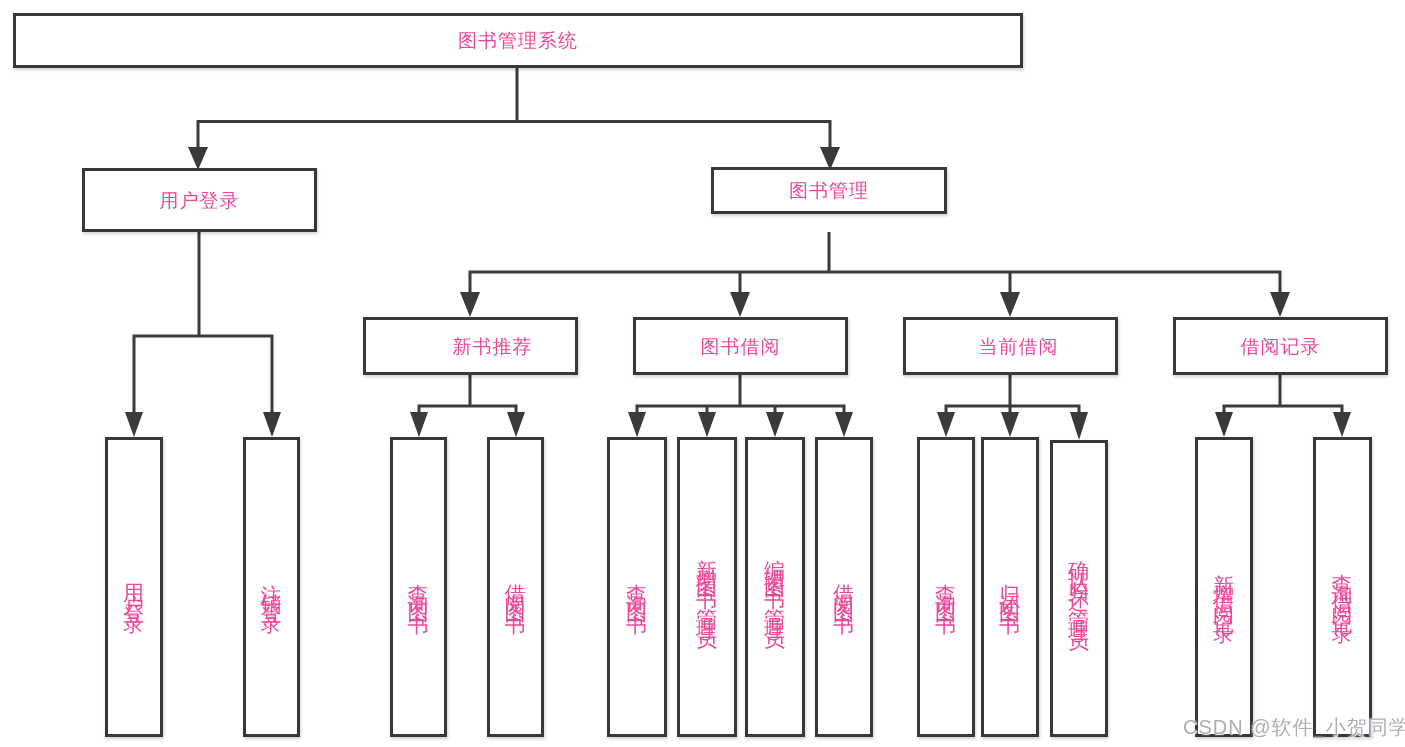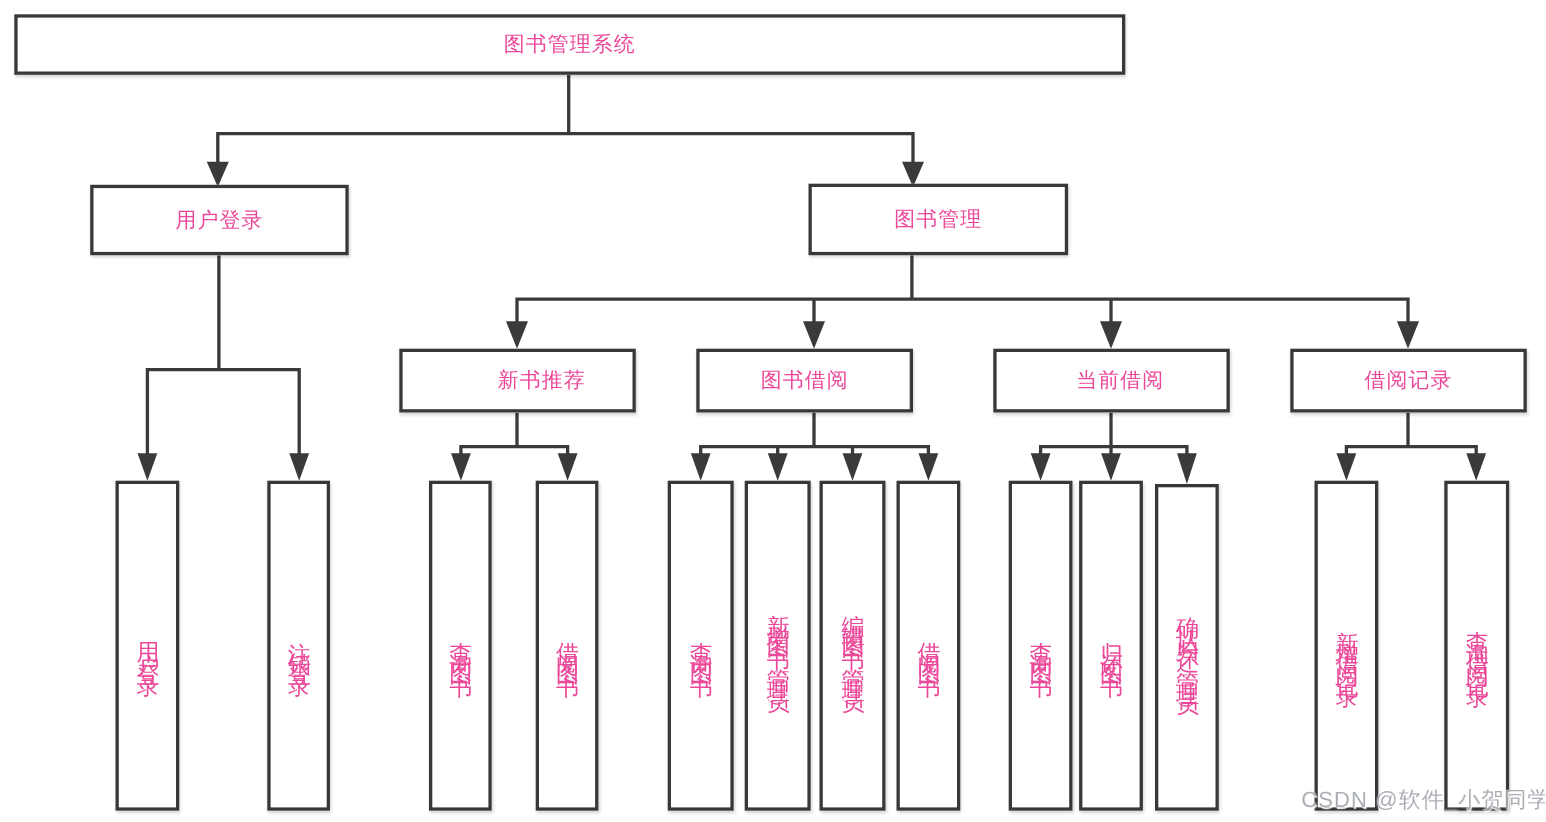--- a/index.html
+++ b/index.html
@@ -126,28 +126,28 @@
     </g>
   </svg>
 
   <div class="node hnode" style="left:13px; top:13px; width:1010px; height:55px;">
     <span>图书管理系统</span>
   </div>
 
   <div class="node hnode" style="left:82px; top:168px; width:235px; height:64px;">
     <span>用户登录</span>
   </div>
-  <div class="node hnode" style="left:711px; top:167px; width:236px; height:65px;margin-left:24px;">
+  <div class="node hnode" style="left:711px; top:167px; width:236px; height:47px;">
     <span>图书管理</span>
   </div>
 
   <div class="node hnode" style="left:363px; top:317px; width:215px; height:58px;padding-left:44px;">
     <span>新书推荐</span>
   </div>
-  <div class="node hnode" style="left:633px; top:317px; width:197px; height:58px;">
+  <div class="node hnode" style="left:633px; top:317px; width:215px; height:58px;">
     <span>图书借阅</span>
   </div>
   <div class="node hnode" style="left:903px; top:317px; width:215px; height:58px;padding-left:16px;">
     <span>当前借阅</span>
   </div>
   <div class="node hnode" style="left:1173px; top:317px; width:215px; height:58px;">
     <span>借阅记录</span>
   </div>
 
   <div class="node vnode" style="left:105px; width:58px;">

